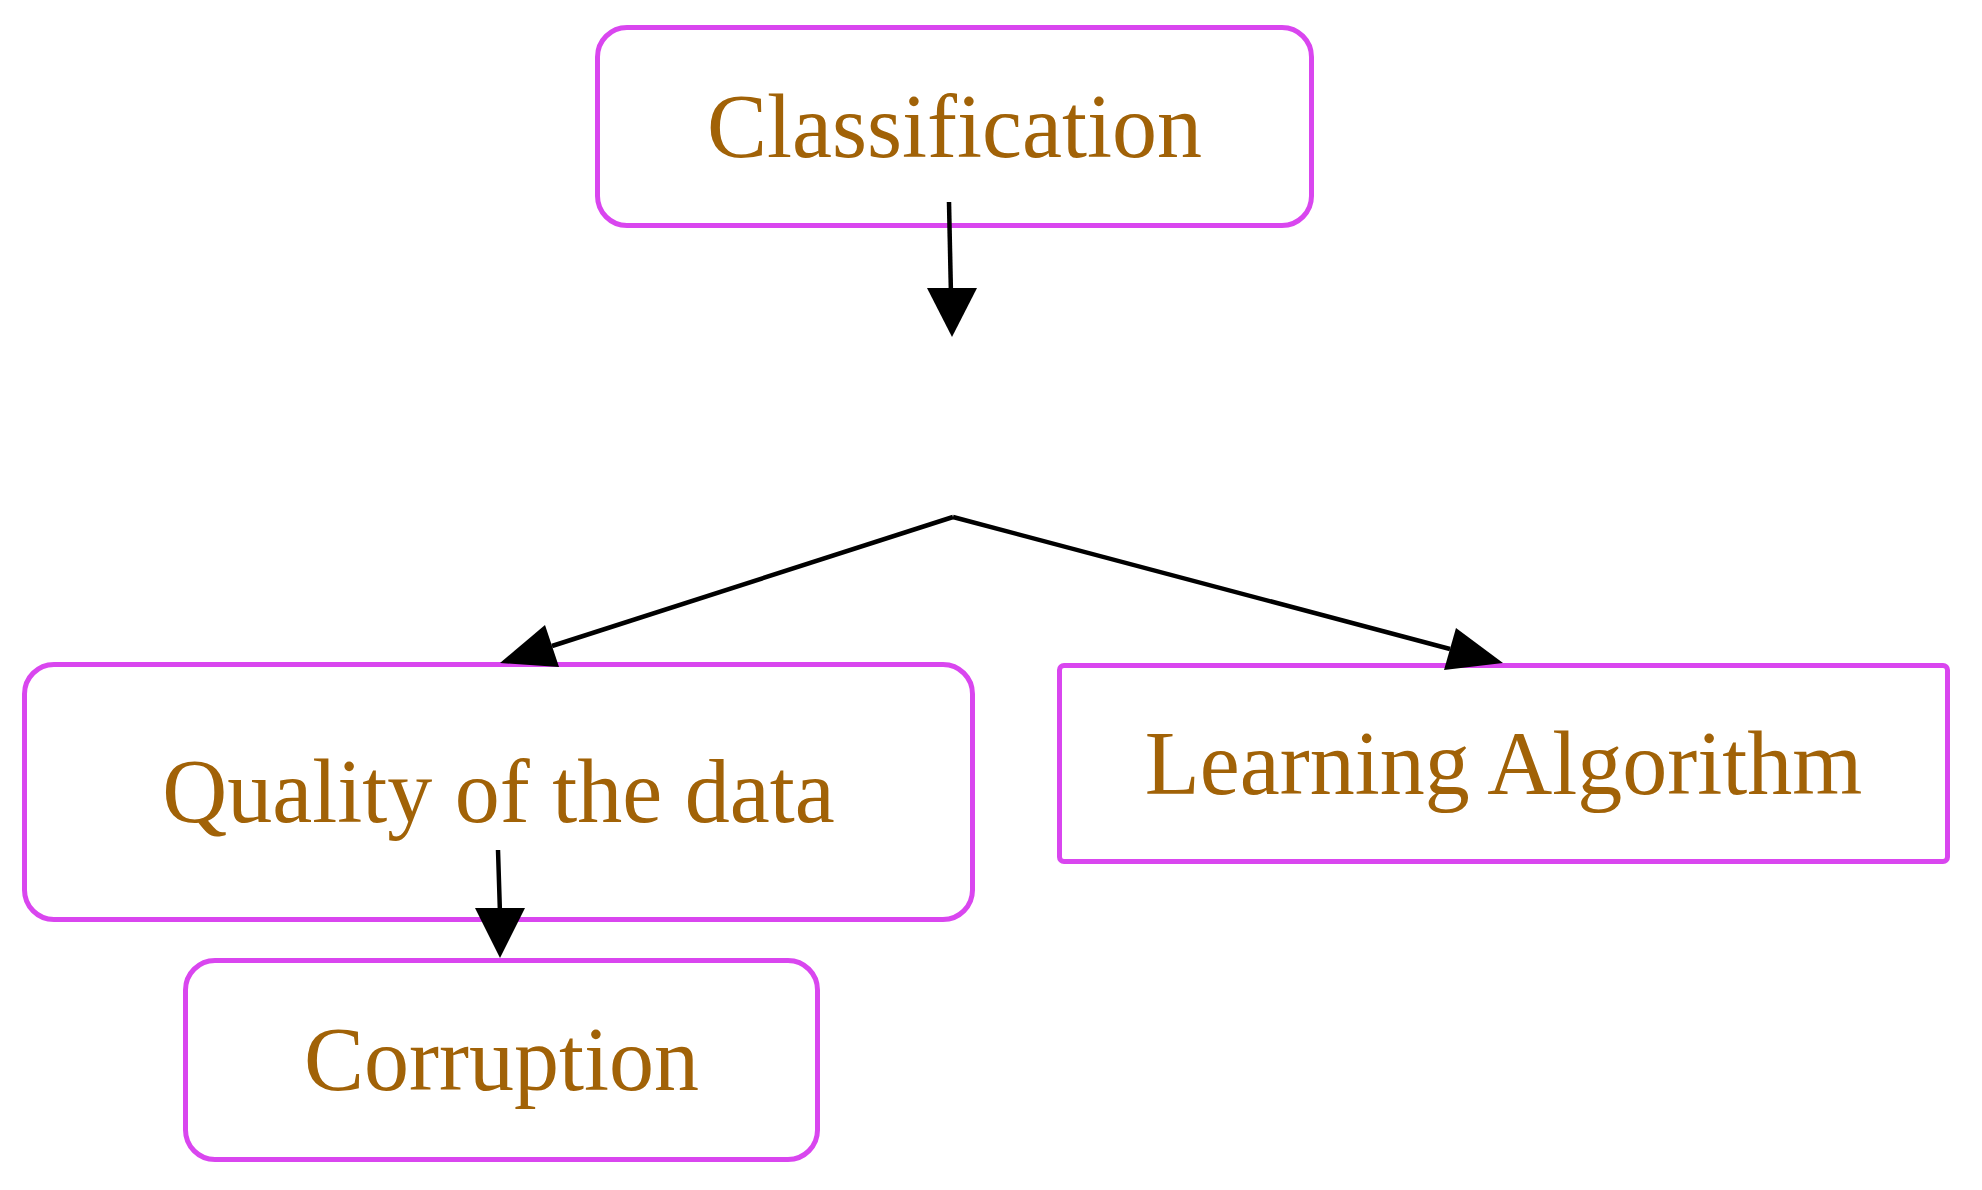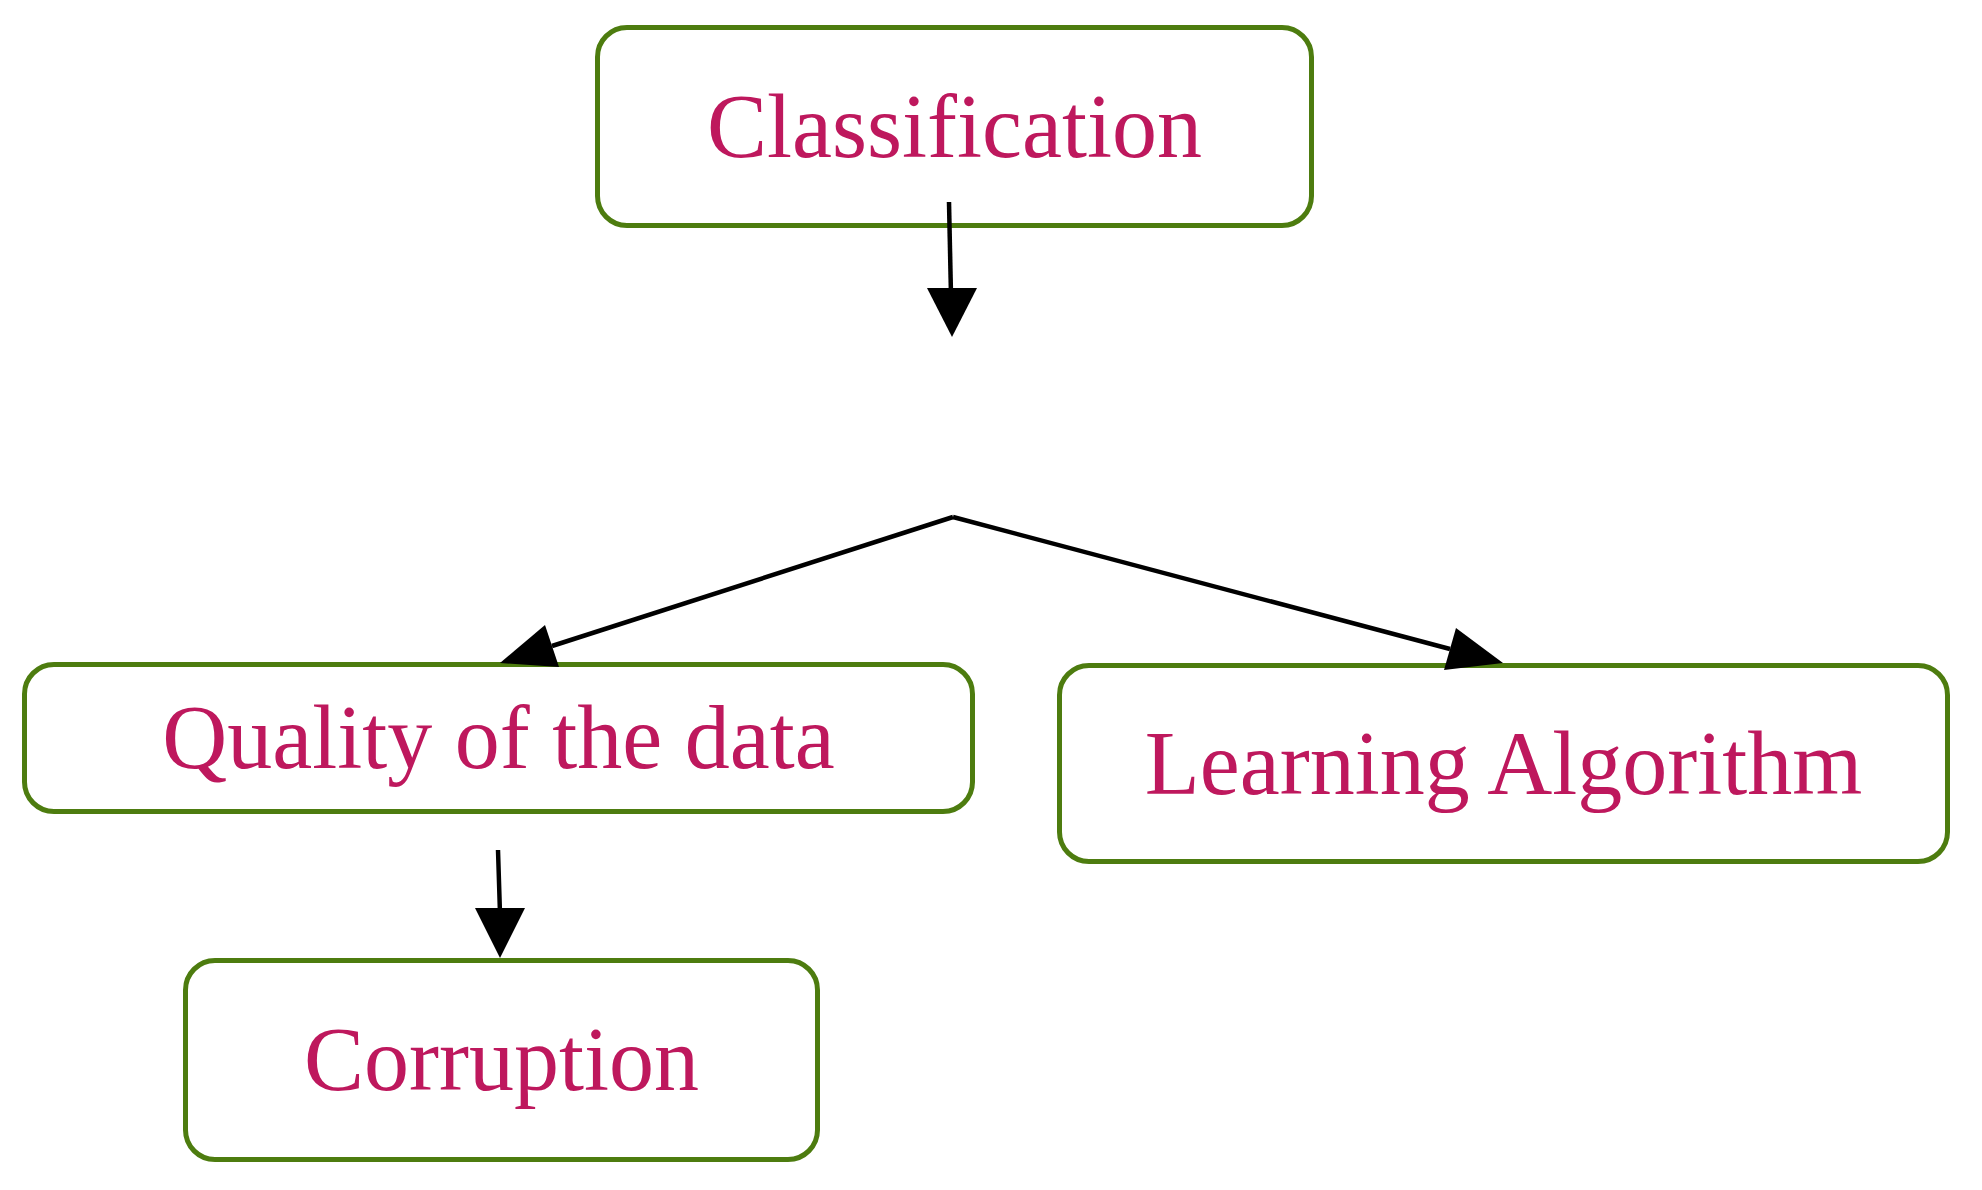--- a/index.html
+++ b/index.html
@@ -11,36 +11,36 @@
     position: relative;
     width: 1982px;
     height: 1190px;
     background: #ffffff;
     font-family: "Liberation Serif", "DejaVu Serif", serif;
     overflow: hidden;
   }
   .node {
     position: absolute;
     box-sizing: border-box;
-    border: 5px solid #4d7c0f;
+    border: 5px solid #d946ef;
     border-radius: 32px;
     background: transparent;
     display: flex;
     align-items: center;
     justify-content: center;
-    color: #be185d;
+    color: #a16207;
     font-size: 90px;
     line-height: 1;
     white-space: nowrap;
     z-index: 1;
   }
   .node-classification   { left: 595px;  top: 25px;  width: 719px; height: 203px; }
   .node-maximum-accuracy { left: 477px;  top: 338px; width: 953px; height: 202px; }
-  .node-quality          { left: 22px;   top: 662px; width: 953px; height: 152px; }
-  .node-learning         { left: 1057px; top: 663px; width: 893px; height: 201px; }
+  .node-quality          { left: 22px;   top: 662px; width: 953px; height: 260px; }
+  .node-learning         { left: 1057px; top: 663px; width: 893px; height: 201px; border-radius: 7px; }
   .node-corruption       { left: 183px;  top: 958px; width: 637px; height: 204px; text-align: center; }
   .edges {
     position: absolute;
     left: 0;
     top: 0;
     z-index: 2;
     pointer-events: none;
   }
   .edges line {
     stroke: #000000;

